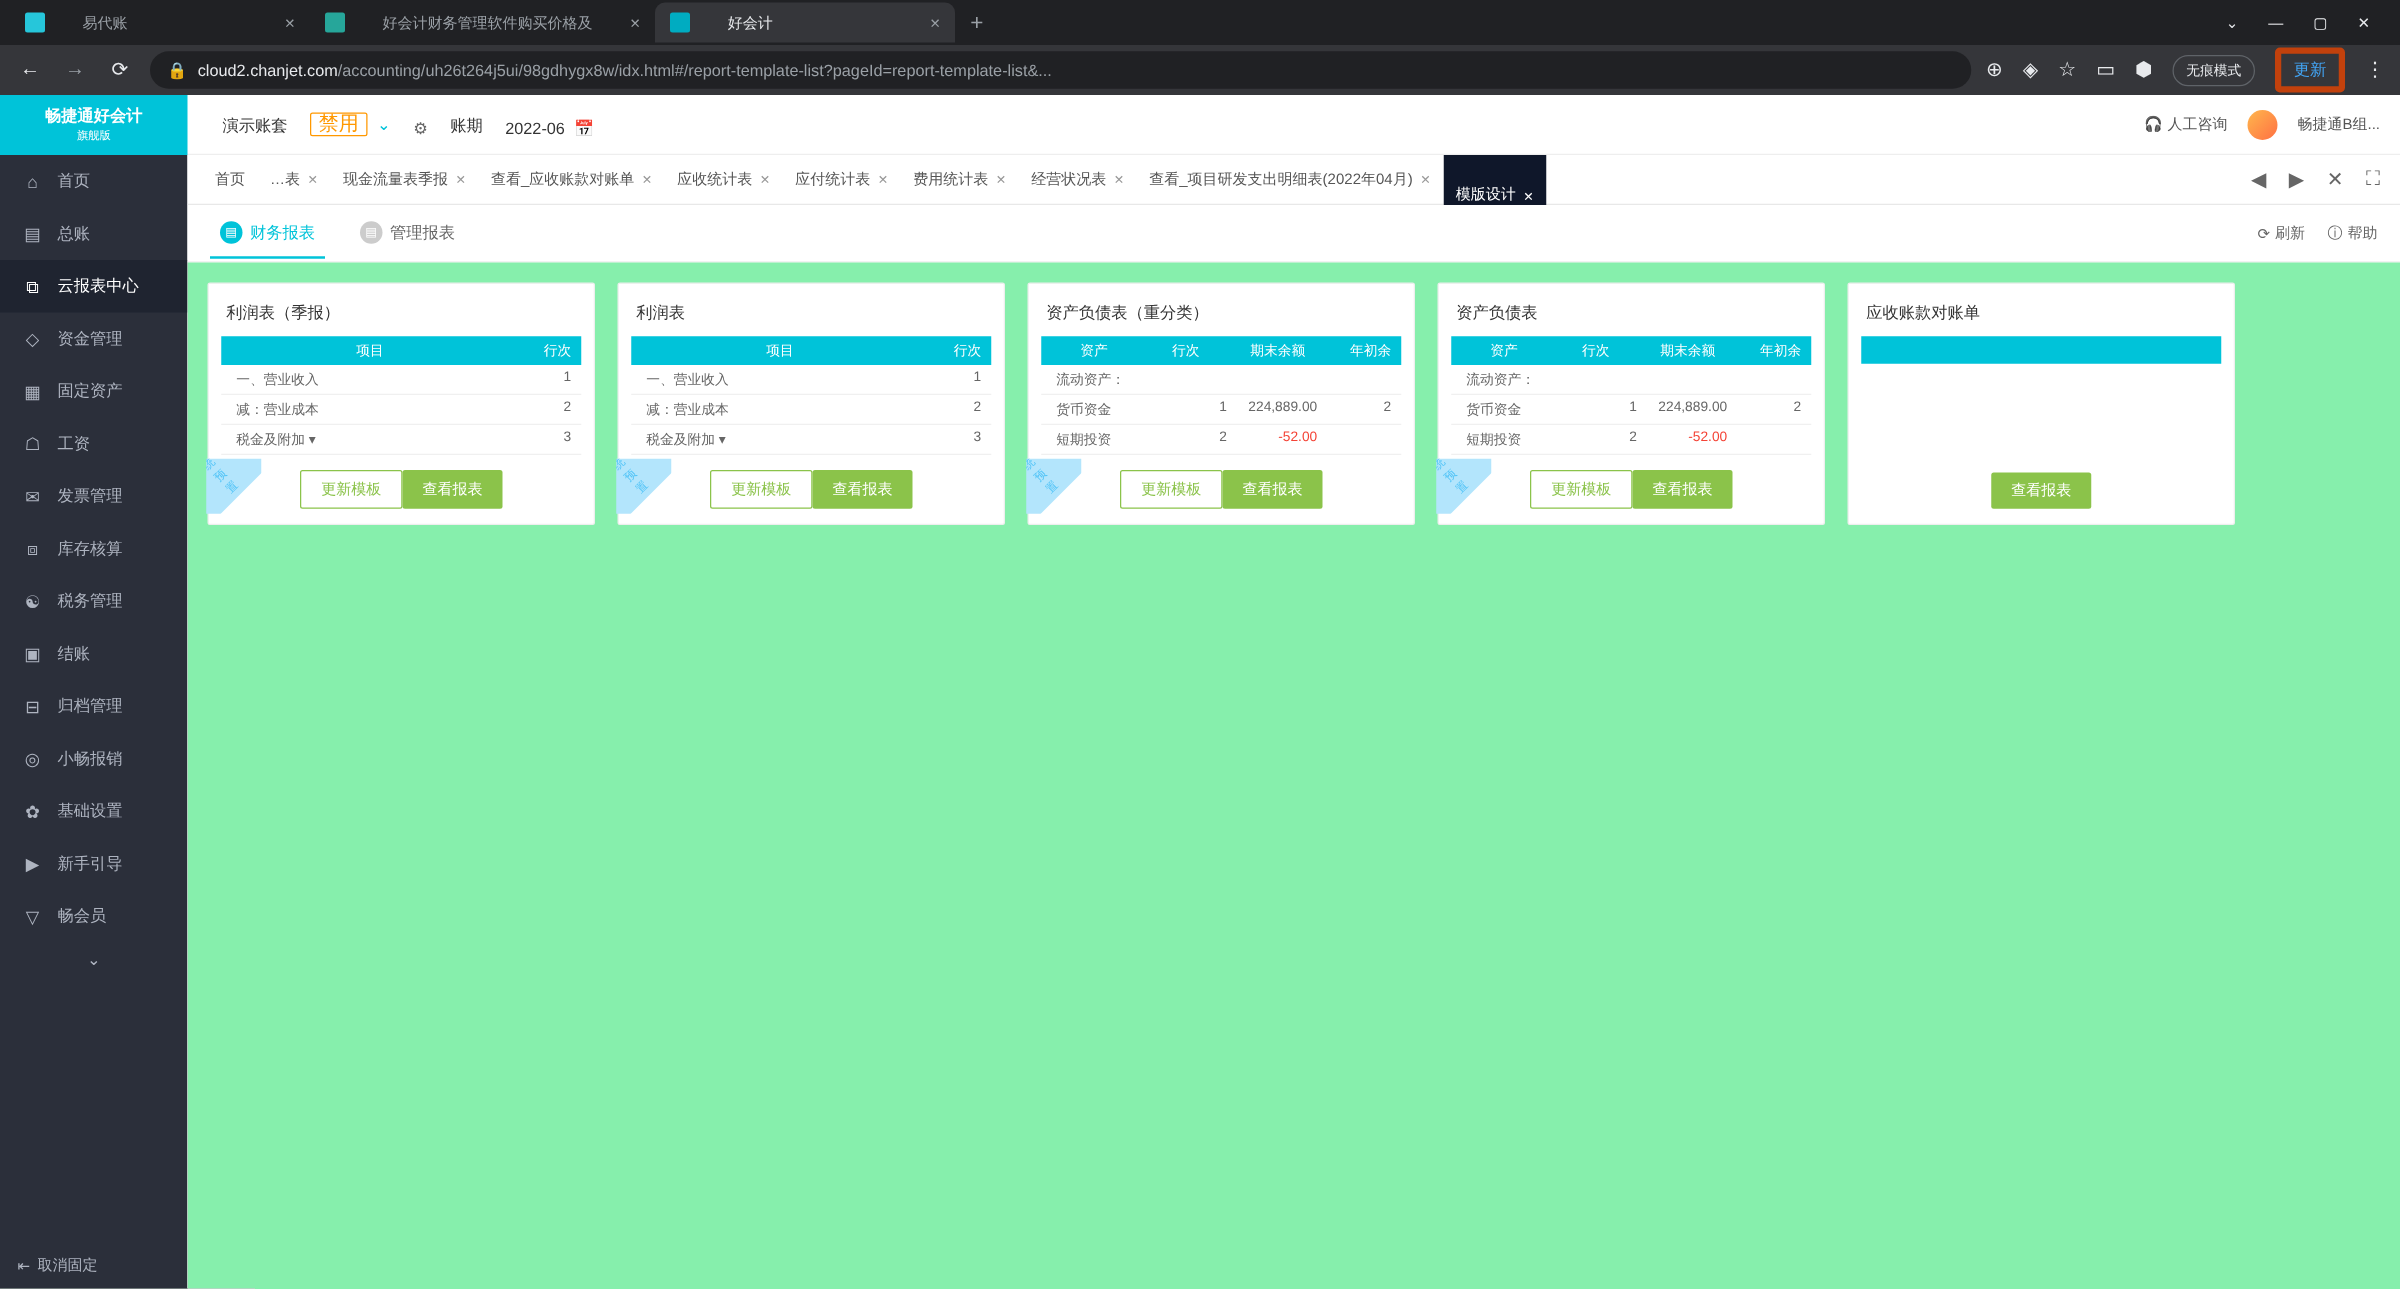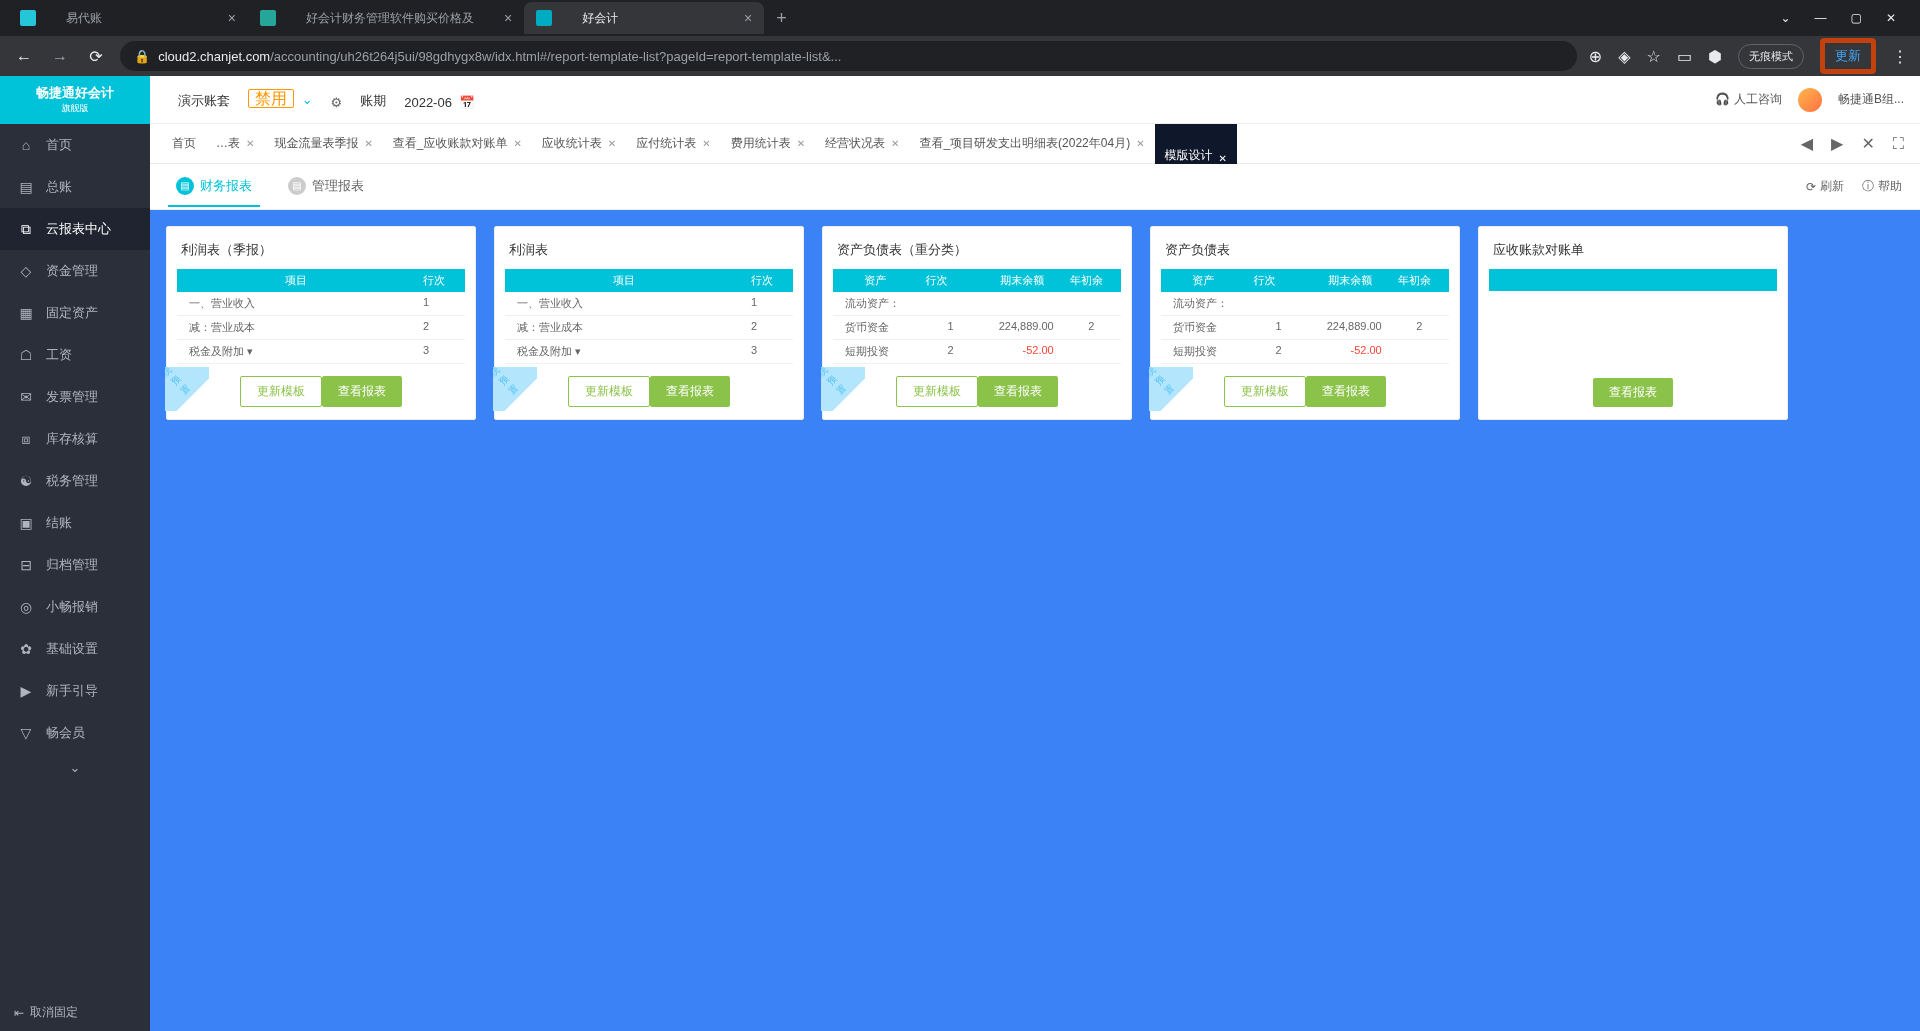--- a/index.html
+++ b/index.html
@@ -64,34 +64,34 @@
 
     .sub-tabs-row { background: #fff; display: flex; align-items: center; height: 46px; padding: 0 18px; border-bottom: 1px solid #eee; }
     .sub-tab { display: flex; align-items: center; gap: 6px; font-size: 13px; color: #666; padding: 10px 8px; margin-right: 20px; cursor: pointer; border-bottom: 2px solid transparent; }
     .sub-tab.active { color: #00c3d9; border-bottom-color: #00c3d9; }
     .sub-tab-icon { width: 18px; height: 18px; border-radius: 50%; display: inline-flex; align-items: center; justify-content: center; font-size: 10px; }
     .sub-tab.active .sub-tab-icon { background: #00c3d9; color: #fff; }
     .sub-tab:not(.active) .sub-tab-icon { background: #ccc; color: #fff; }
     .sub-actions { margin-left: auto; display: flex; gap: 18px; font-size: 12px; color: #666; }
     .sub-action { display: flex; align-items: center; gap: 4px; cursor: pointer; }
 
-    .cards-area { flex: 1; padding: 16px; overflow: auto; background: #3b82f6; }
+    .cards-area { flex: 1; padding: 16px; overflow: auto; background: #86efac; }
     .cards-grid { display: flex; flex-wrap: wrap; gap: 18px; }
     .card { width: 310px; background: #fff; border: 1px solid #eee; border-radius: 2px; position: relative; display: flex; flex-direction: column; }
     .card-title { font-size: 13px; color: #333; padding: 14px 14px 10px; }
     .card-table { margin: 0 10px; font-size: 11px; }
     .card-thead { background: #00c3d9; color: #fff; display: flex; }
     .card-thead > div { padding: 4px 8px; }
     .card-row { display: flex; border-bottom: 1px solid #f0f0f0; color: #666; }
     .card-row > div { padding: 4px 8px; }
     .col-item { flex: 2; text-align: center; }
-    .col-line { width: 50px; text-align: left; }
+    .col-line { width: 50px; text-align: right; }
     .col-asset { flex: 1.3; text-align: center; }
     .col-bal { flex: 1.3; text-align: right; }
-    .col-begin { flex: 1; text-align: center; white-space: nowrap; overflow: hidden; }
+    .col-begin { flex: 1; text-align: right; white-space: nowrap; overflow: hidden; }
     .row-label { flex: 2; text-align: left; padding-left: 12px !important; }
     .neg { color: #f44336; }
     .card-actions { padding: 12px; display: flex; justify-content: center; margin-top: auto; }
     .btn-outline { border: 1px solid #8bc34a; color: #8bc34a; background: #fff; padding: 6px 16px; font-size: 12px; cursor: pointer; border-radius: 2px; }
     .btn-solid { border: none; background: #8bc34a; color: #fff; padding: 6px 16px; font-size: 12px; cursor: pointer; border-radius: 2px; }
     .sys-badge { position: absolute; left: -2px; bottom: 8px; width: 44px; height: 44px; overflow: hidden; pointer-events: none; }
     .sys-badge::before { content: attr(data-label); position: absolute; background: #b3e5fc; color: #4fc3f7; font-size: 9px; padding: 2px 30px; transform: rotate(-45deg); left: -28px; bottom: 8px; }
   </style>
 </head>
 <body>

